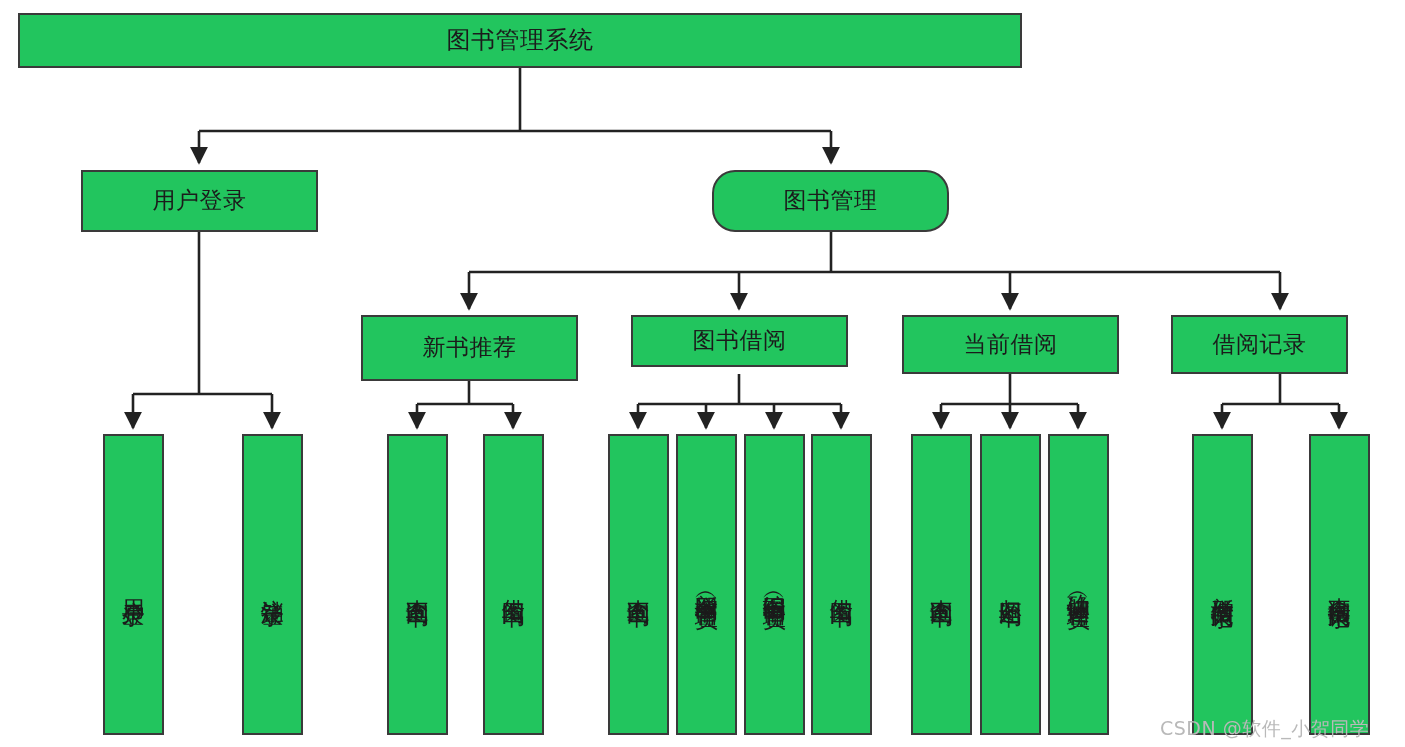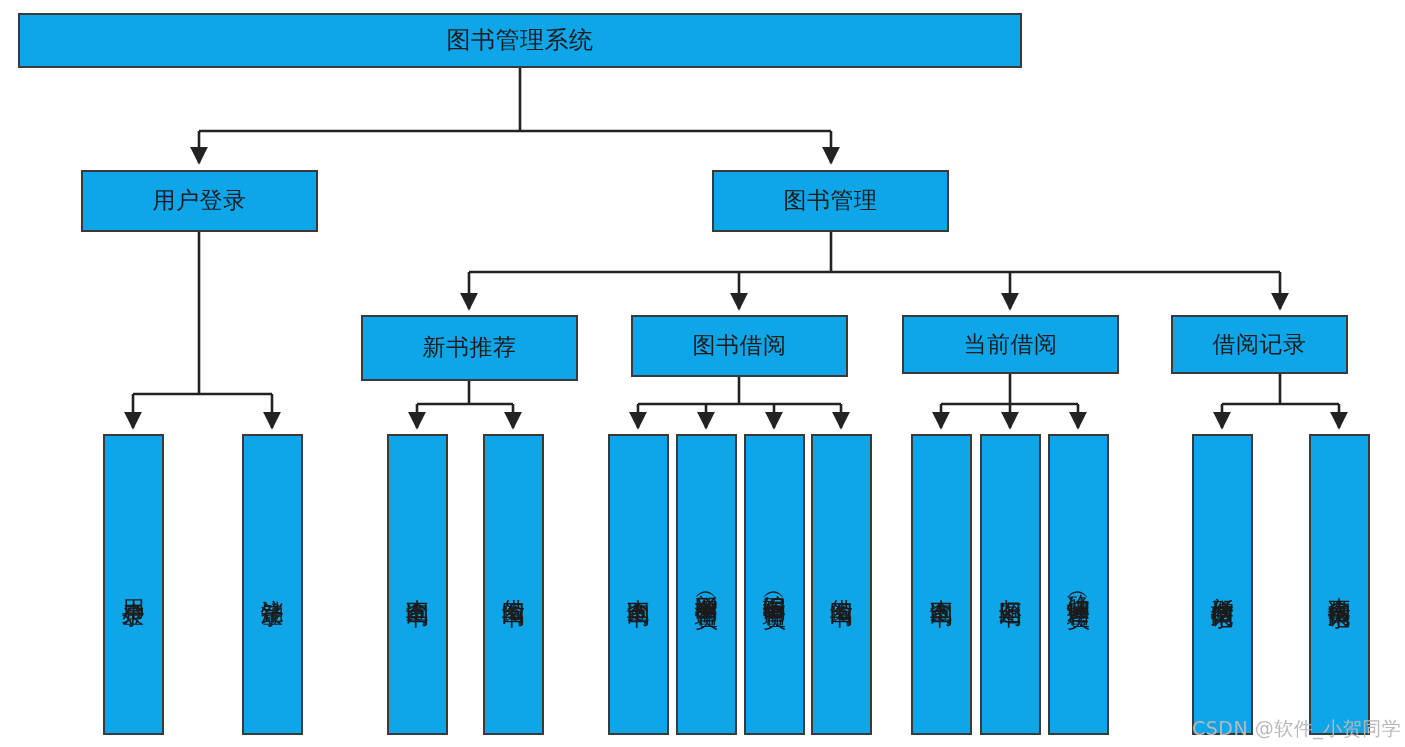--- a/index.html
+++ b/index.html
@@ -22,21 +22,21 @@
     position: absolute;
     left: 0;
     top: 0;
     width: 1405px;
     height: 747px;
     pointer-events: none;
   }
   .node {
     position: absolute;
     box-sizing: border-box;
-    background: #0ea5e9;
+    background: #22c55e;
     border: 2px solid #3a3a3a;
     display: flex;
     align-items: center;
     justify-content: center;
     color: #1b1b1b;
   }
   .node-label {
     display: block;
     text-align: center;
     line-height: 1.18;
@@ -124,28 +124,28 @@
     </g>
   </svg>
 
   <div class="node horizontal root" style="left:18px; top:13px; width:1004px; height:55px;">
     <span class="node-label">图书管理系统</span>
   </div>
 
   <div class="node horizontal" style="left:81px; top:170px; width:237px; height:62px;">
     <span class="node-label">用户登录</span>
   </div>
-  <div class="node horizontal" style="left:712px; top:170px; width:237px; height:62px;">
+  <div class="node horizontal" style="left:712px; top:170px; width:237px; height:62px;border-radius:23px;">
     <span class="node-label">图书管理</span>
   </div>
 
   <div class="node horizontal" style="left:361px; top:315px; width:217px; height:66px;">
     <span class="node-label">新书推荐</span>
   </div>
-  <div class="node horizontal" style="left:631px; top:315px; width:217px; height:62px;">
+  <div class="node horizontal" style="left:631px; top:315px; width:217px; height:52px;">
     <span class="node-label">图书借阅</span>
   </div>
   <div class="node horizontal" style="left:902px; top:315px; width:217px; height:59px;">
     <span class="node-label">当前借阅</span>
   </div>
   <div class="node horizontal" style="left:1171px; top:315px; width:177px; height:59px;">
     <span class="node-label">借阅记录</span>
   </div>
 
   <div class="node vertical" style="left:103px; top:434px; width:61px; height:301px;">
@@ -185,15 +185,15 @@
     <span class="node-label">确认归还（管理员）</span>
   </div>
 
   <div class="node vertical" style="left:1192px; top:434px; width:61px; height:301px;">
     <span class="node-label">新增借阅记录</span>
   </div>
   <div class="node vertical" style="left:1309px; top:434px; width:61px; height:301px;">
     <span class="node-label">查询借阅记录</span>
   </div>
 
-  <div class="watermark" style="left:1192px; top:716px;">CSDN @软件_小贺同学</div>
+  <div class="watermark" style="left:1160px; top:716px;">CSDN @软件_小贺同学</div>
 
 </div>
 
 </body></html>

